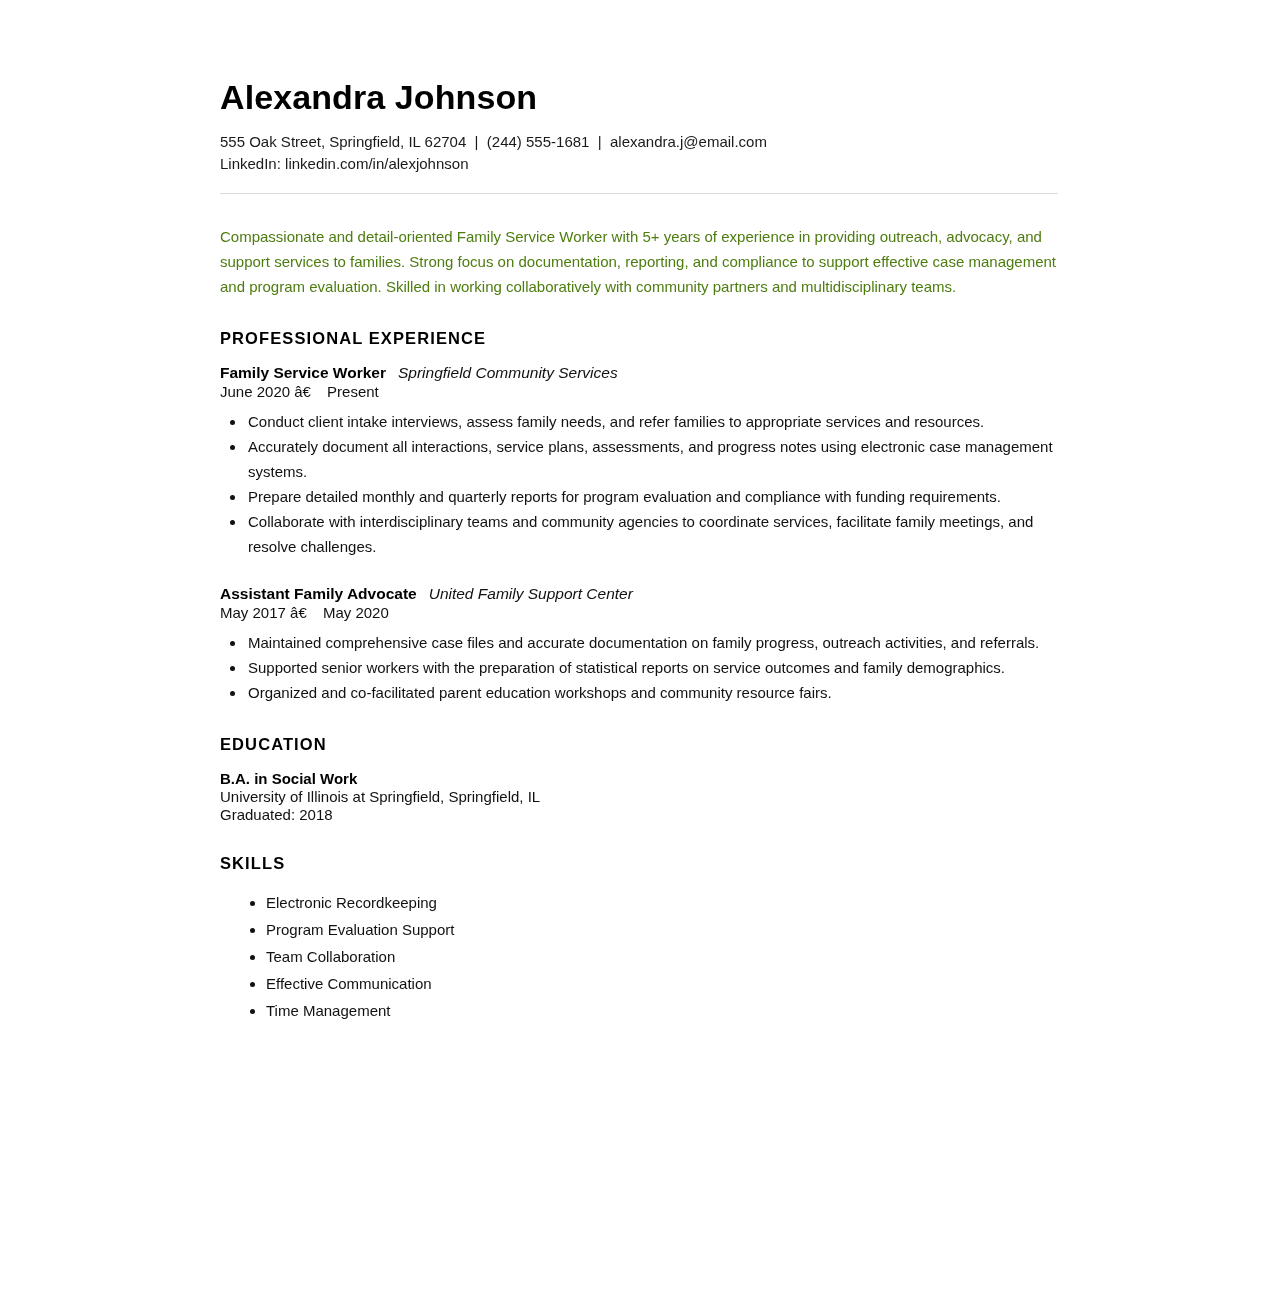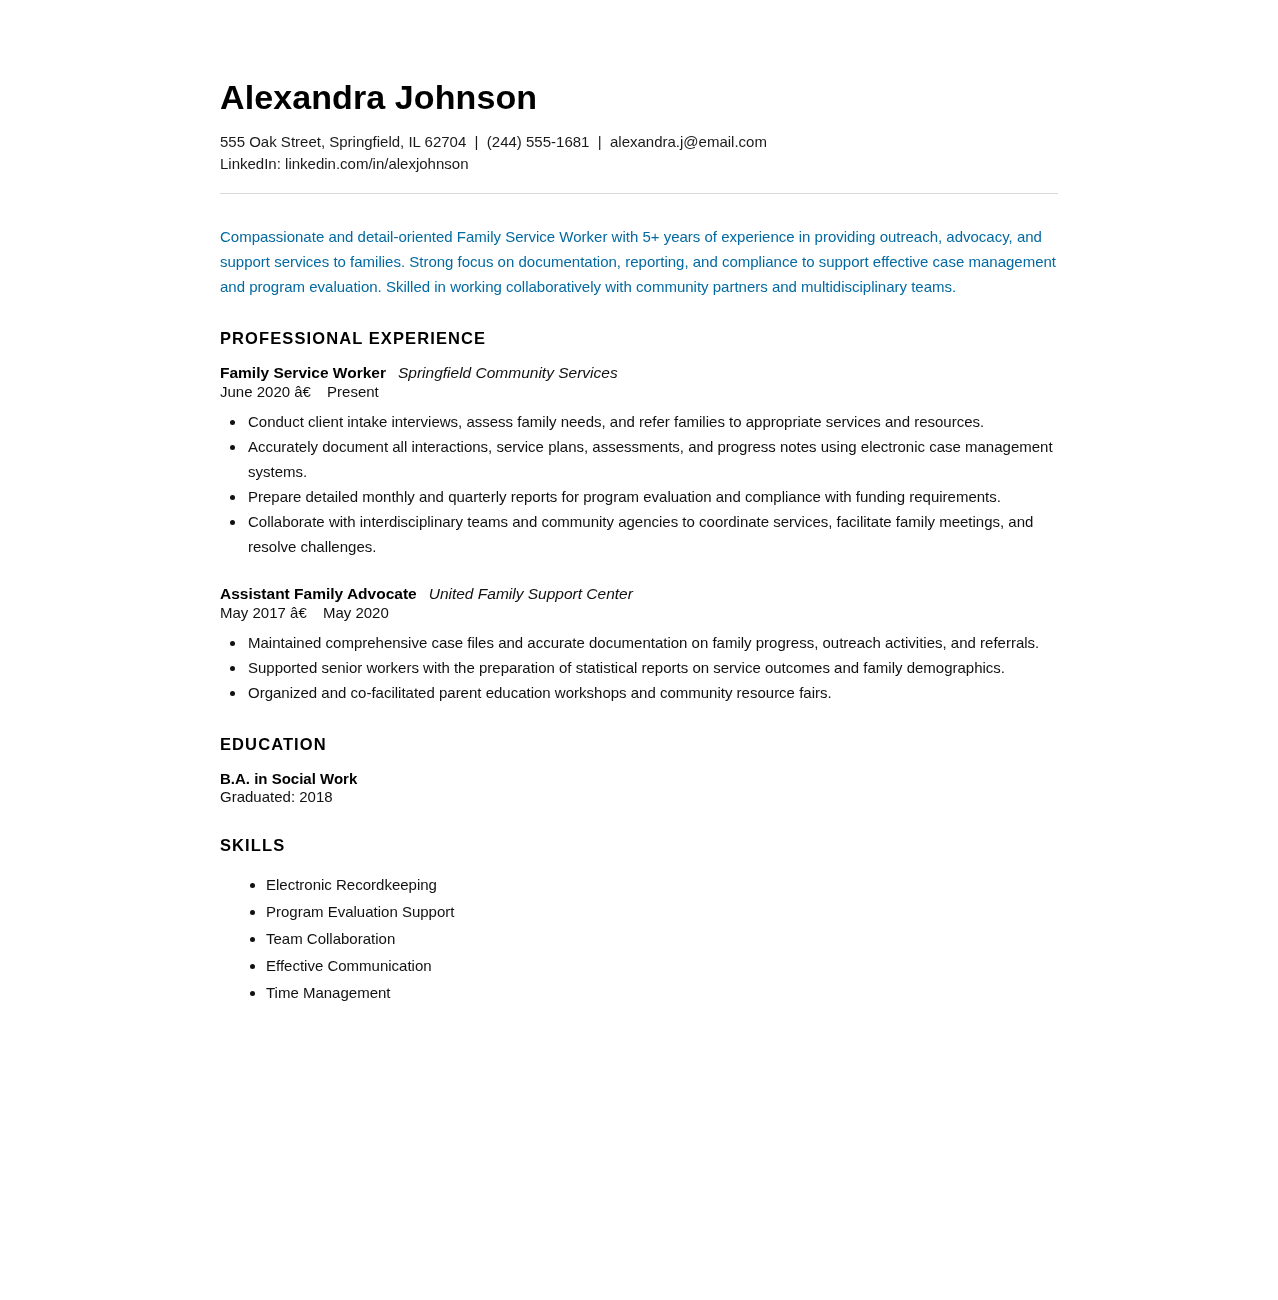--- a/index.html
+++ b/index.html
@@ -58,21 +58,21 @@
     letter-spacing: 1.1px;
     text-transform: uppercase;
     margin: 0 0 16px 0;
     color: #000;
   }
 
   .summary-text {
     font-size: 15px;
     line-height: 25px;
     margin: 0;
-    color: #0369a1;
+    color: #4d7c0f;
   }
 
   
   .job {
     margin-bottom: 6px;
   }
   .job + .job {
     margin-top: 26px;
   }
   .job-head {
@@ -196,20 +196,21 @@
           <li>Maintained comprehensive case files and accurate documentation on family progress, outreach activities, and referrals.</li>
           <li>Supported senior workers with the preparation of statistical reports on service outcomes and family demographics.</li>
           <li>Organized and co-facilitated parent education workshops and community resource fairs.</li>
         </ul>
       </div>
     </div>
 
     <div class="section">
       <h2 class="section-title">EDUCATION</h2>
       <div class="edu-degree">B.A. in Social Work</div>
+      <div class="edu-line">University of Illinois at Springfield, Springfield, IL</div>
       <div class="edu-line">Graduated: 2018</div>
     </div>
 
     <div class="section">
       <h2 class="section-title">SKILLS</h2>
       <div class="skills-cols">
         <div class="skills-col">
           <ul class="skills-list">
             <li>Electronic Recordkeeping</li>
             <li>Program Evaluation Support</li>

